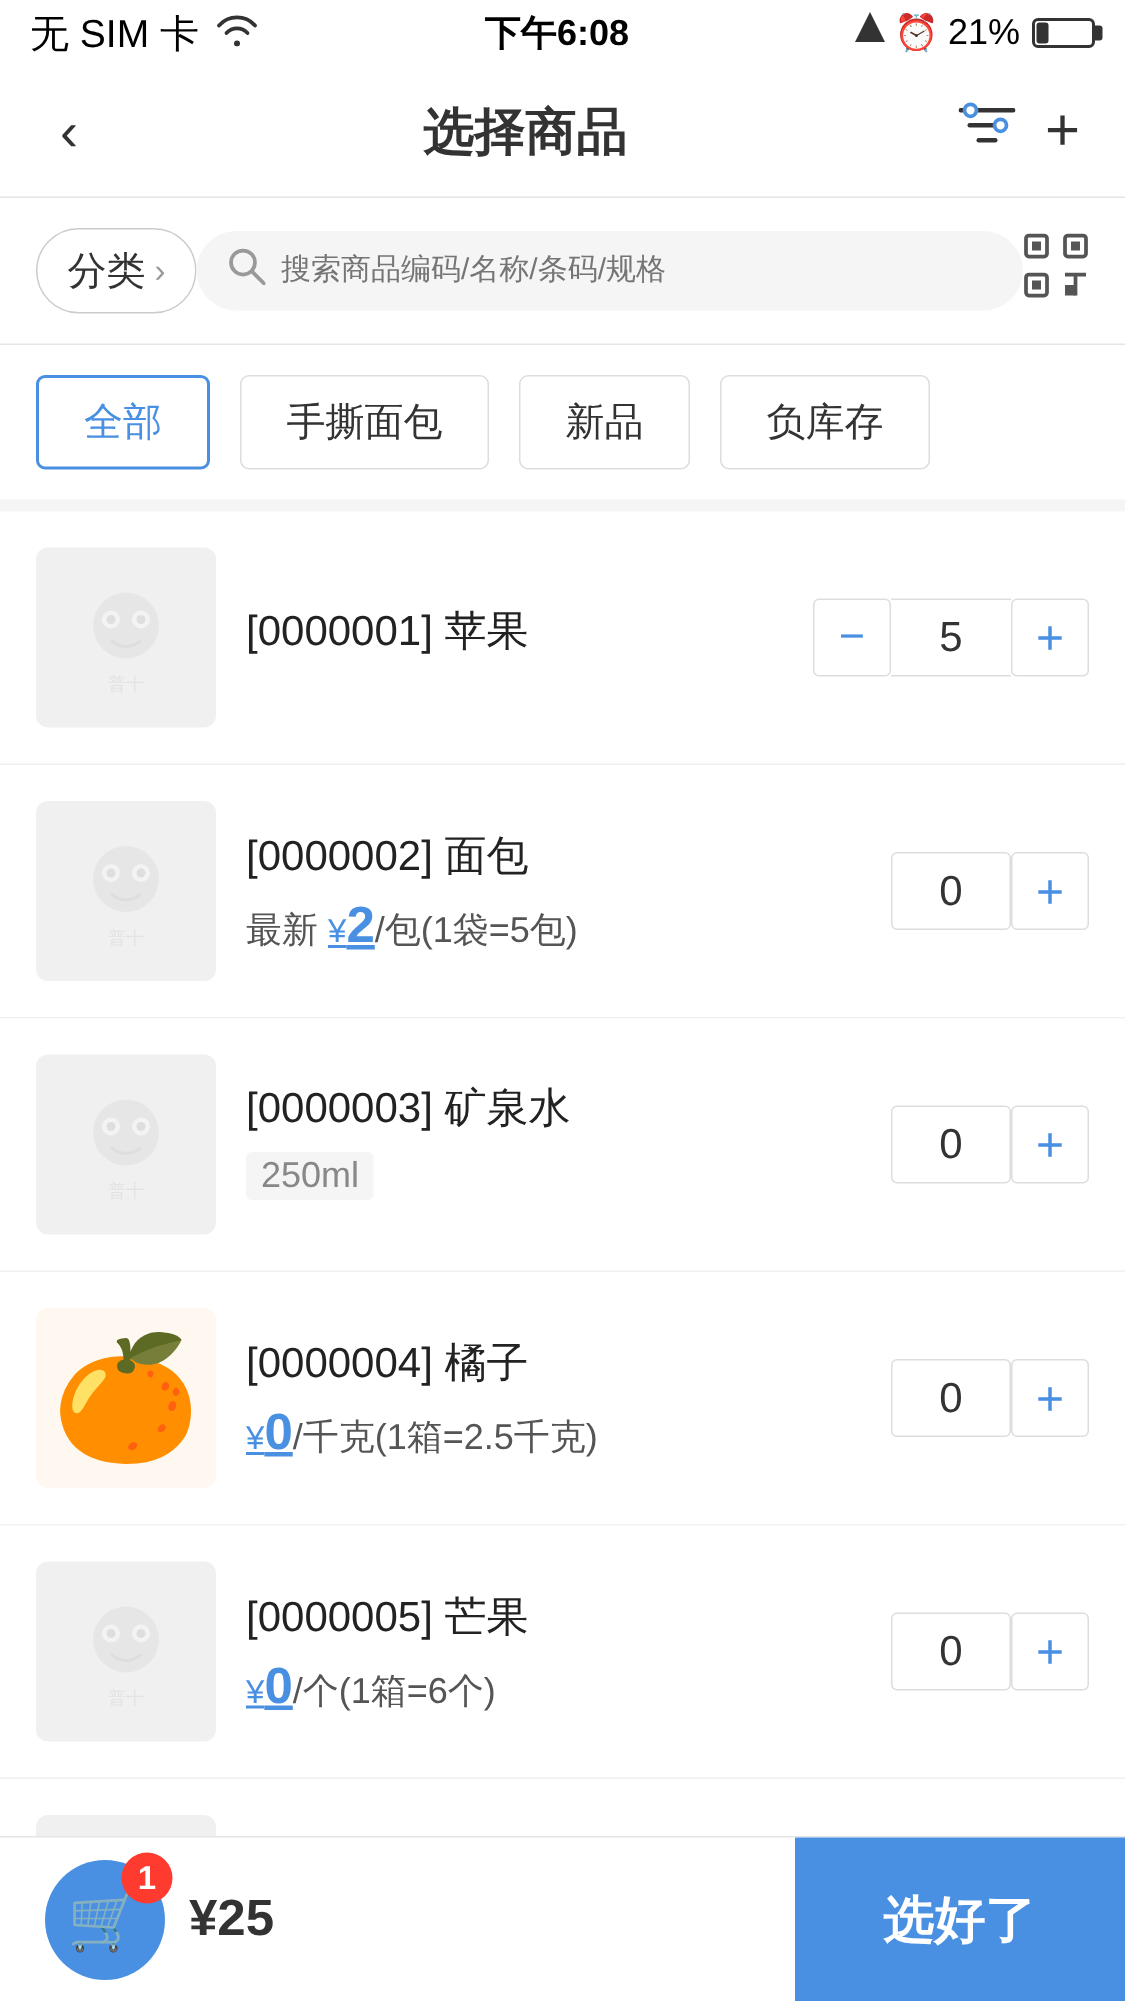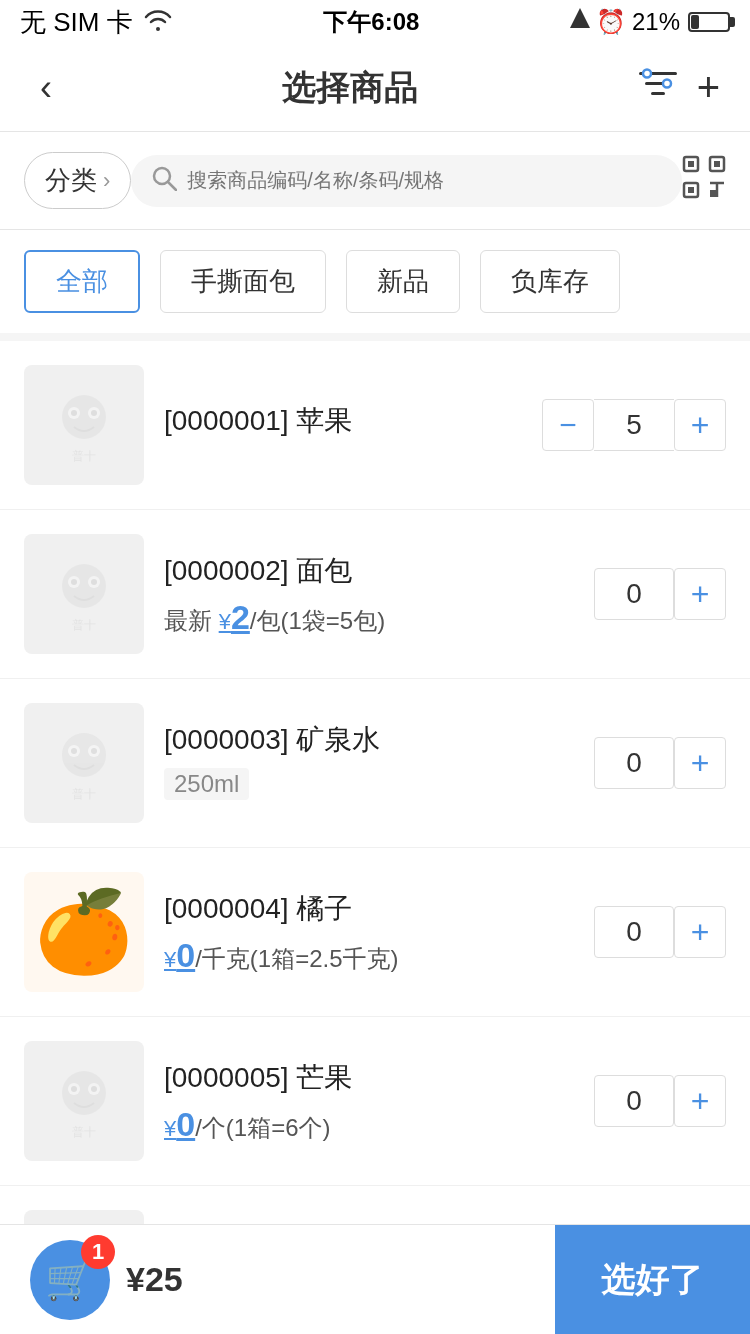--- a/index.html
+++ b/index.html
@@ -333,21 +333,21 @@
       font-weight: 700;
     }
 
     .cart-total {
       font-size: 34px;
       font-weight: 700;
       color: #333;
     }
 
     .confirm-btn {
-      width: 195px;
+      width: 220px;
       height: 110px;
       background: #4a90e2;
       color: #fff;
       font-size: 34px;
       font-weight: 600;
       border: none;
       cursor: pointer;
       display: flex;
       align-items: center;
       justify-content: center;

